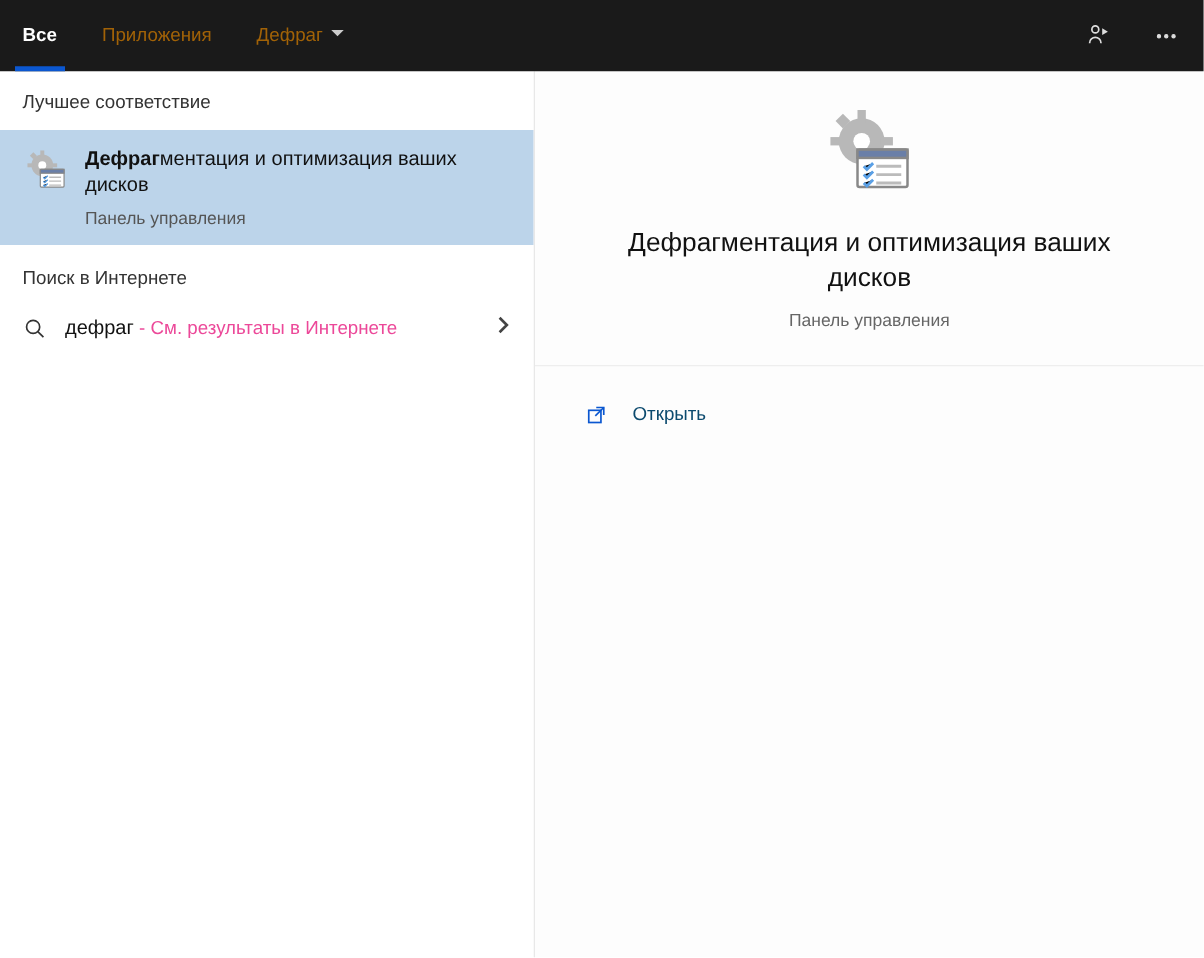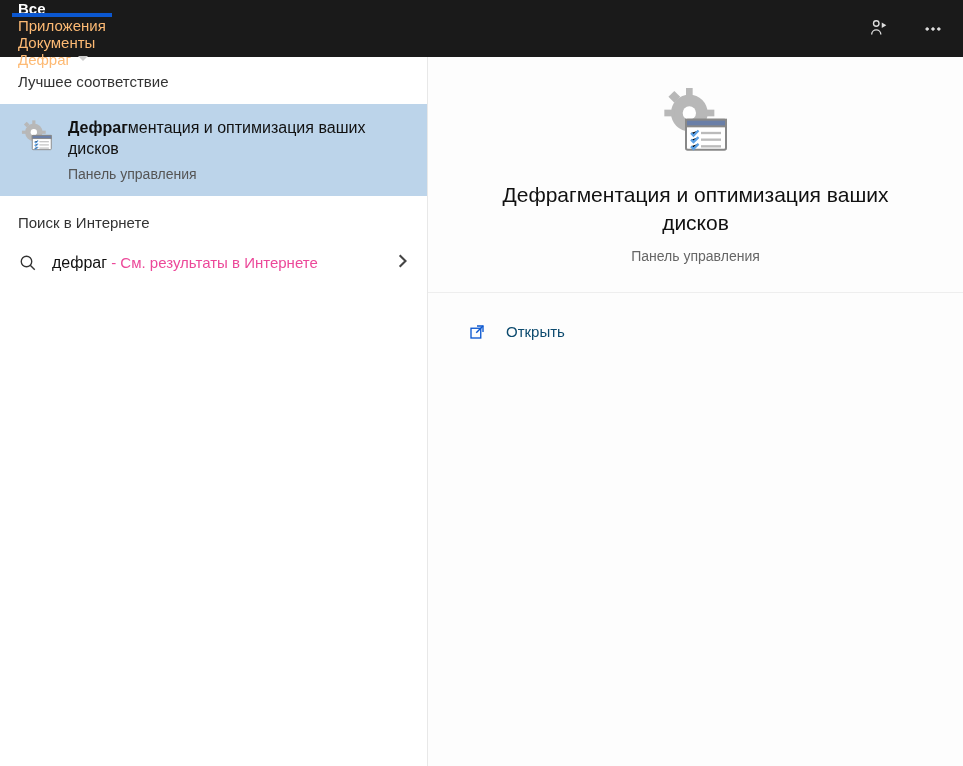--- a/index.html
+++ b/index.html
@@ -1,22 +1,22 @@
 <!DOCTYPE html>
 <html><head>
 <meta charset="utf-8">
 <style>
   * { box-sizing: border-box; margin: 0; padding: 0; }
   html, body { width: 963px; height: 766px; font-family: "Segoe UI", Arial, sans-serif; background: #fff; overflow: hidden; }
   .root { display: flex; flex-direction: column; width: 100%; height: 100%; }
 
   
   .topbar { background: #1a1a1a; height: 57px; display: flex; align-items: stretch; color: #fff; position: relative; }
-  .tabs { display: flex; align-items: stretch; flex-direction: column; }
-  .tab { display: flex; align-items: center; padding: 0 18px; font-size: 15px; color: #fdba74; cursor: pointer; position: relative; }
+  .tabs { display: flex; align-items: stretch; }
+  .tab { display: flex; align-items: center; padding: 0 18px; font-size: 15px; color: #a16207; cursor: pointer; position: relative; }
   .tab.active { color: #fff; font-weight: 600; }
   .tab.active::after { content: ""; position: absolute; left: 12px; right: 12px; bottom: 0; height: 4px; background: #0b57d0; }
   .tab .chev { margin-left: 6px; }
   .topbar-spacer { flex: 1; }
   .topbar-right { display: flex; align-items: center; padding-right: 10px; gap: 14px; }
   .top-icon { width: 40px; height: 40px; display: flex; align-items: center; justify-content: center; cursor: pointer; color: #ddd; }
   .top-icon svg { stroke: currentColor; }
 
   .content { display: flex; flex: 1; min-height: 0; }
 
@@ -53,23 +53,20 @@
 
 <div class="root">
 
   <div class="topbar">
     <div class="tabs">
       <div class="tab active">
           <span>Все</span>
         </div>
       <div class="tab">
           <span>Приложения</span>
-        </div>
-      <div class="tab">
-          <span>Документы</span>
         </div>
       <div class="tab">
         <span>Дефраг</span>
         <span class="chev">
           <svg width="12" height="12" viewBox="0 0 12 12">
               <path d="M1 3 L6 8 L11 3" fill="#ccc"></path>
             </svg>
         </span>
       </div>
     </div>

